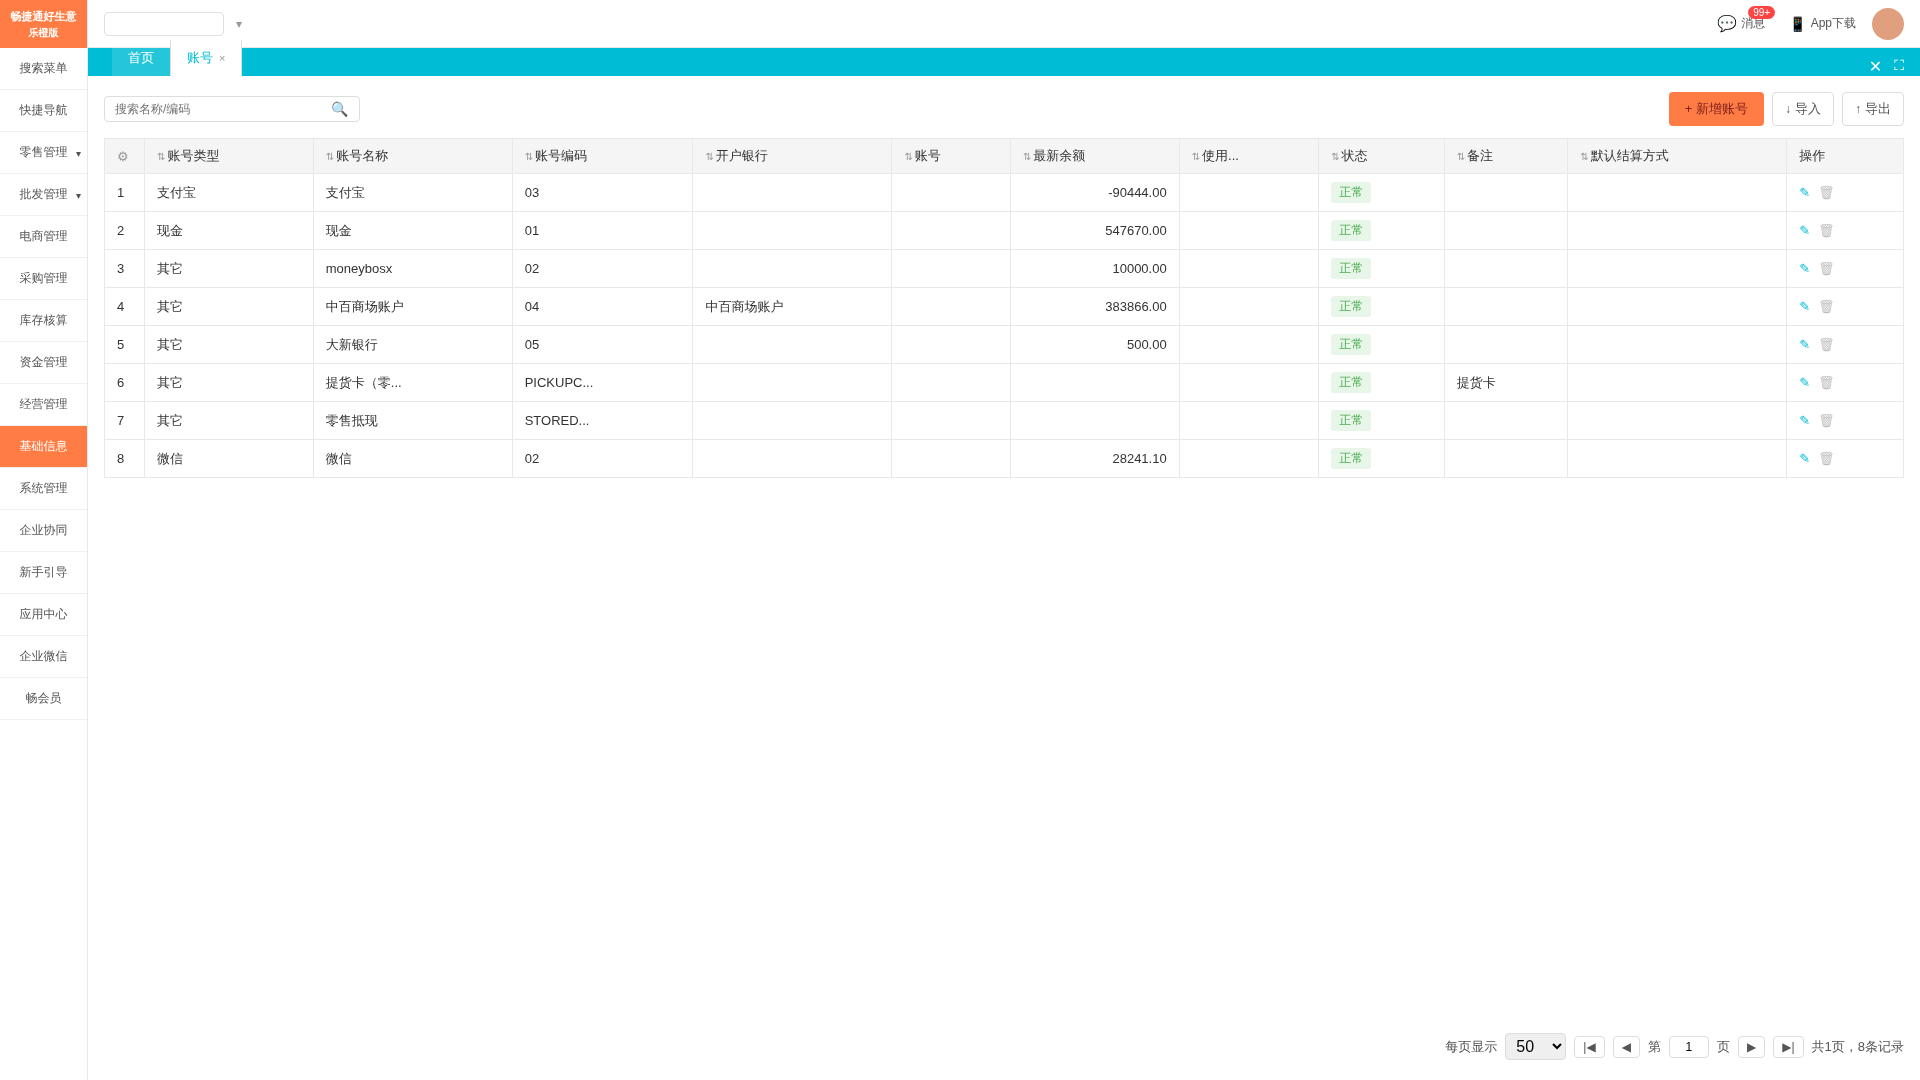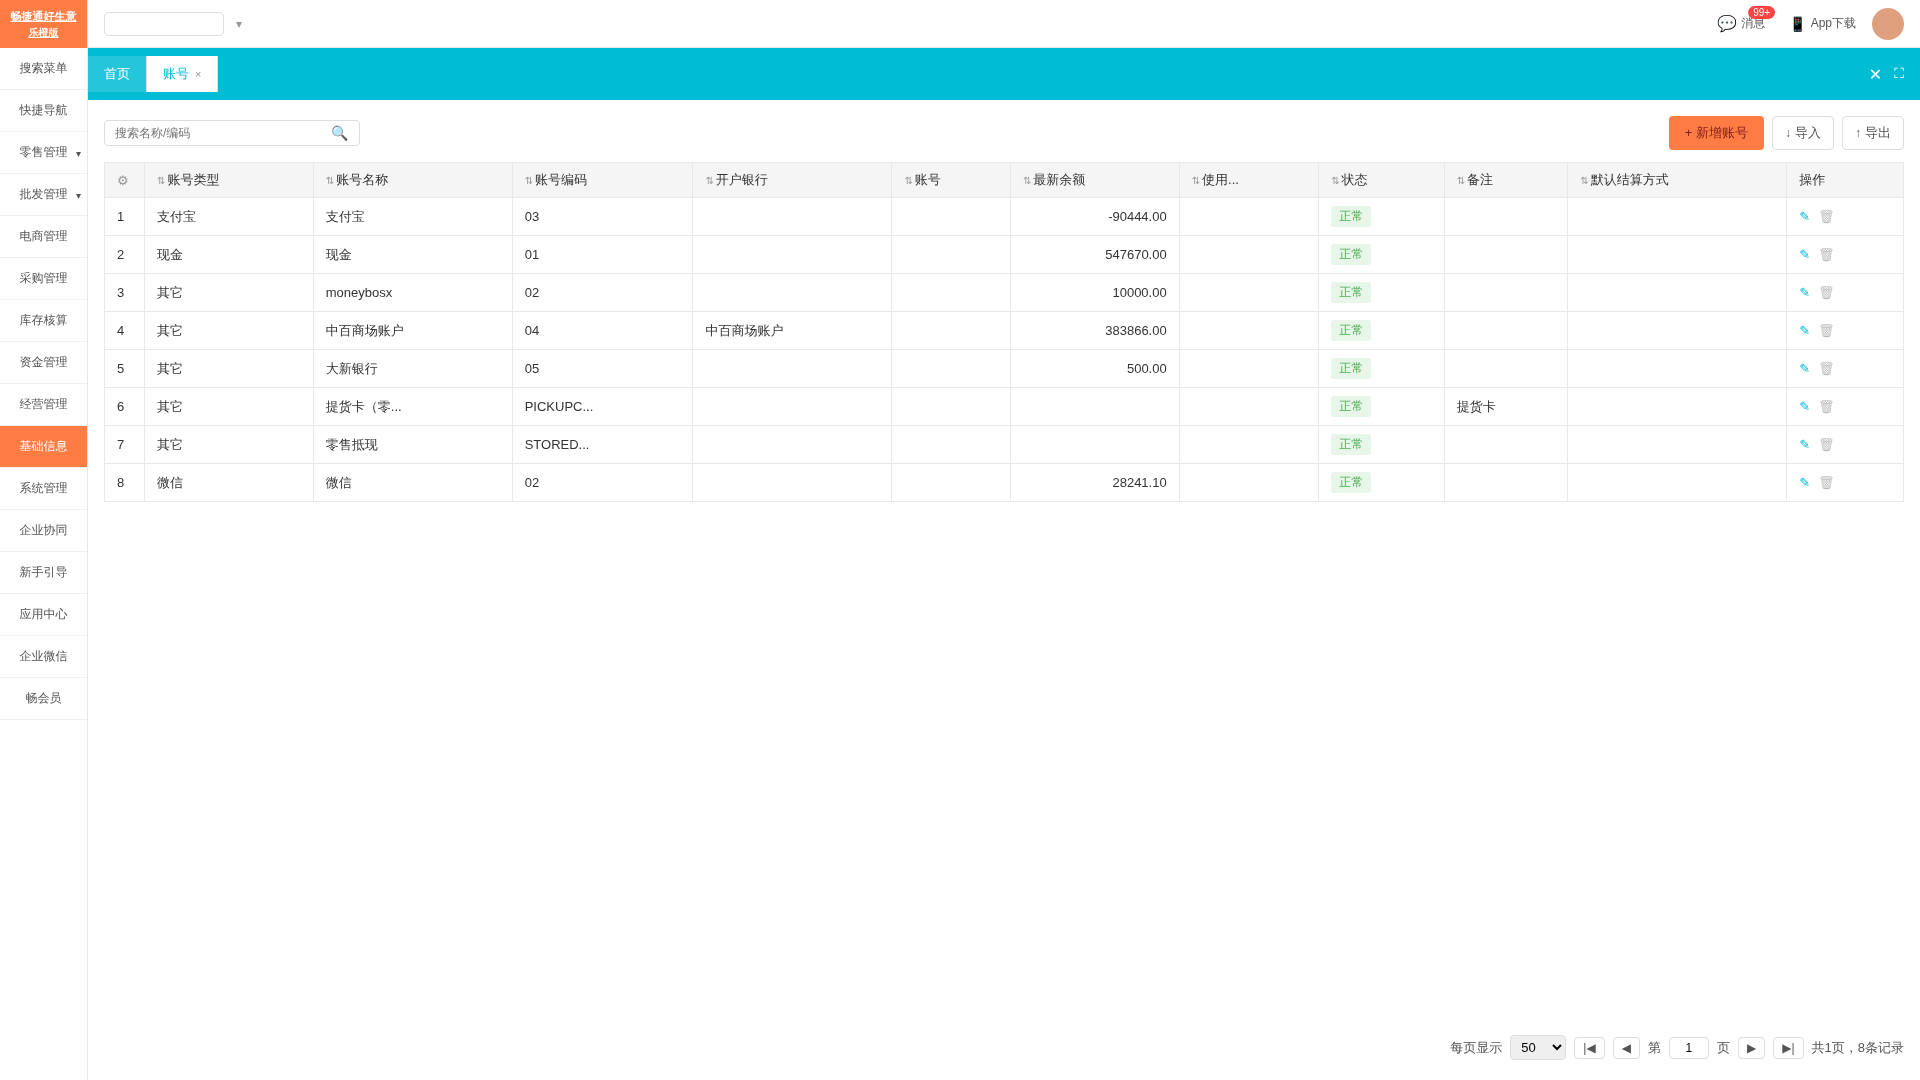--- a/index.html
+++ b/index.html
@@ -18,21 +18,20 @@
       background: #ff7d45;
       height: 48px;
       display: flex;
       align-items: center;
       justify-content: center;
       color: #fff;
       font-size: 12px;
       font-weight: bold;
       flex-direction: column;
       padding: 4px;
-      text-decoration: underline;
     }
     .sidebar-logo .logo-title { font-size: 10px; margin-top: 2px; }
     .sidebar-menu-item {
       padding: 12px 12px;
       text-align: center;
       color: #555;
       font-size: 12px;
       cursor: pointer;
       border-bottom: 1px solid #f0f0f0;
       position: relative;
@@ -168,21 +167,21 @@
       display: flex;
       align-items: center;
       justify-content: flex-end;
       padding: 12px 0 4px 0;
       gap: 8px;
       font-size: 13px;
       color: #555;
       margin-top: auto;
     }
     .per-page-select {
-      border: 1px solid #ddd; border-radius: 4px; padding: 3px 6px; font-size: 13px;
+      border: 1px solid #ddd; border-radius: 4px; padding: 3px 6px; font-size: 16px;
     }
     .page-nav-btn {
       border: 1px solid #ddd; background: #fff; padding: 3px 8px;
       border-radius: 4px; cursor: pointer; color: #555; font-size: 12px;
     }
     .page-nav-btn:disabled { color: #ccc; cursor: default; }
     .page-input {
       border: 1px solid #ddd; border-radius: 4px; padding: 3px 6px;
       width: 40px; text-align: center; font-size: 12px;
     }
@@ -262,21 +261,21 @@
         <span style="font-size:12px;">消息</span>
       </div>
       <div class="app-btn">
         <span style="font-size:14px;">📱</span>
         <span>App下载</span>
       </div>
       <div class="avatar" style="background:#e0a080;"></div>
     </div>
   </div>
 
-  <div style="background:#00bcd4; height:52px; display:flex; align-items:center; flex-shrink:0;">
+  <div style="background:#00bcd4; height:28px; display:flex; align-items:flex-end; flex-shrink:0;padding-left:24px;">
     <div class="tab-item" style="background:rgba(255,255,255,0.15); color:#fff; height:36px; border-bottom:none;">
       <span>首页</span>
     </div>
     <div class="tab-item active" style="background:#fff; color:#00bcd4; height:36px; border-bottom:none;">
       <span>账号</span>
       <span class="tab-close">×</span>
     </div>
     <div style="margin-left:auto; display:flex; gap:12px; padding-right:16px;">
       <span style="color:#fff; cursor:pointer; font-size:16px;">✕</span>
       <span style="color:#fff; cursor:pointer; font-size:14px;">⛶</span>

